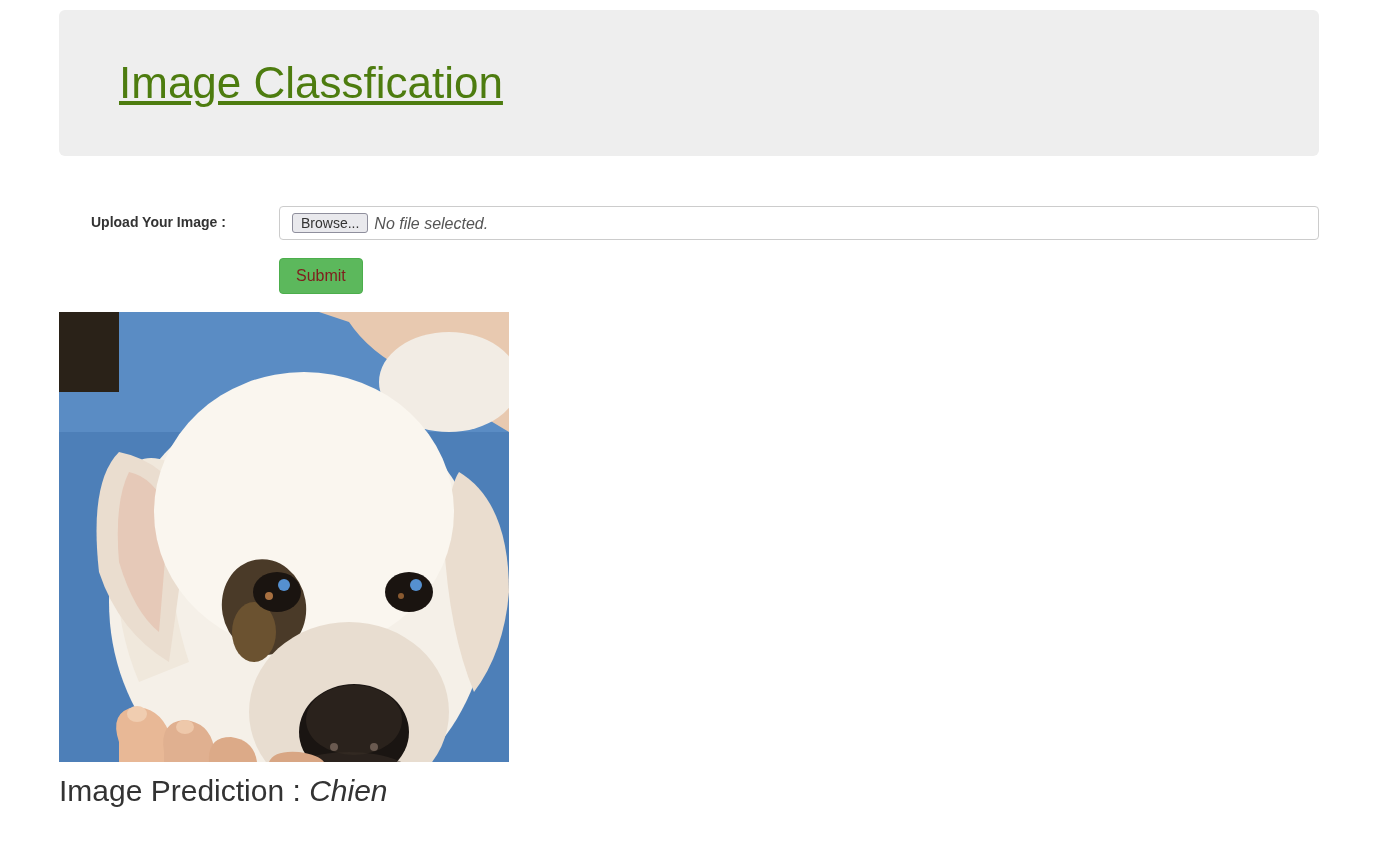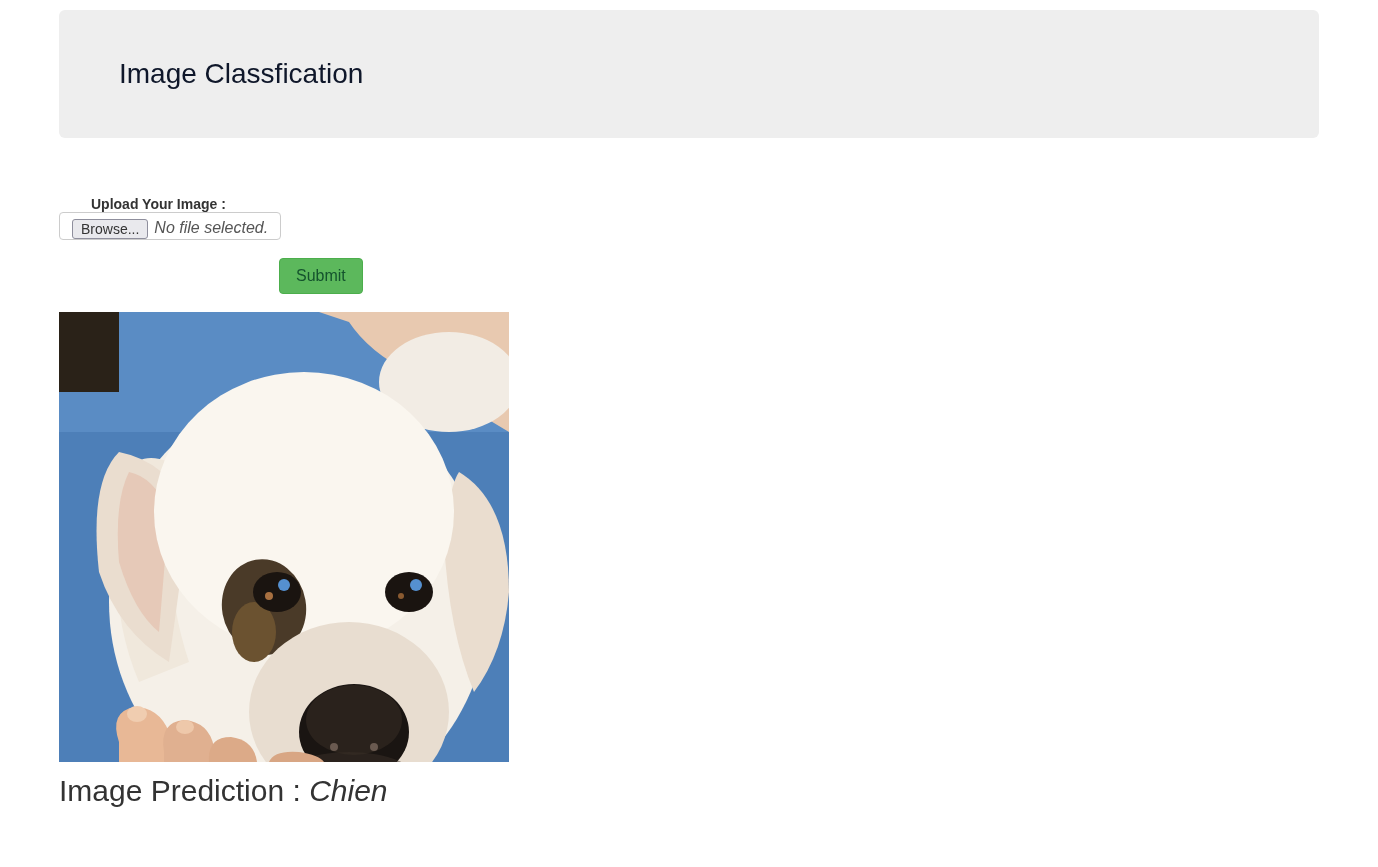--- a/index.html
+++ b/index.html
@@ -18,52 +18,52 @@
       padding: 0 15px;
     }
     .jumbotron {
       background-color: #eeeeee;
       border-radius: 6px;
       padding: 48px 60px;
       margin-top: 10px;
       margin-bottom: 30px;
     }
     .jumbotron h1 {
-      font-size: 28px;
+      font-size: 44px;
       font-weight: 500;
-      color: #0f172a;
+      color: #4d7c0f;
       margin: 0;
+      text-decoration: underline;
     }
     .form-row {
       display: flex;
       align-items: flex-start;
       margin-bottom: 7px;
       margin-top: 50px;
-      flex-direction: column;
     }
     .form-label {
       width: 220px;
       padding-left: 32px;
       padding-top: 8px;
       font-weight: 700;
       font-size: 14px;
       color: #333;
     }
     .form-control-wrapper {
       flex: 1;
     }
     .form-control {
       width: 100%;
       border: 1px solid #ccc;
       border-radius: 4px;
       padding: 6px 12px;
       background: #fff;
       display: flex;
-      align-items: flex-start;
-      height: 28px;
+      align-items: flex-end;
+      height: 34px;
     }
     .browse-button {
       font-family: inherit;
       font-size: 14px;
       padding: 1px 8px;
       background: #e9e9ed;
       border: 1px solid #8f8f9d;
       border-radius: 3px;
       cursor: pointer;
       color: #333;
@@ -75,21 +75,21 @@
       font-style: italic;
     }
     .submit-row {
       margin-left: 220px;
       margin-top: 18px;
       margin-bottom: 18px;
     }
     .btn-success {
       background-color: #5cb85c;
       border: 1px solid #4cae4c;
-      color: #14532d;
+      color: #7f1d1d;
       font-size: 16px;
       padding: 8px 16px;
       border-radius: 4px;
       cursor: pointer;
       font-family: inherit;
     }
     .preview-image {
       width: 450px;
       height: 450px;
       display: block;

